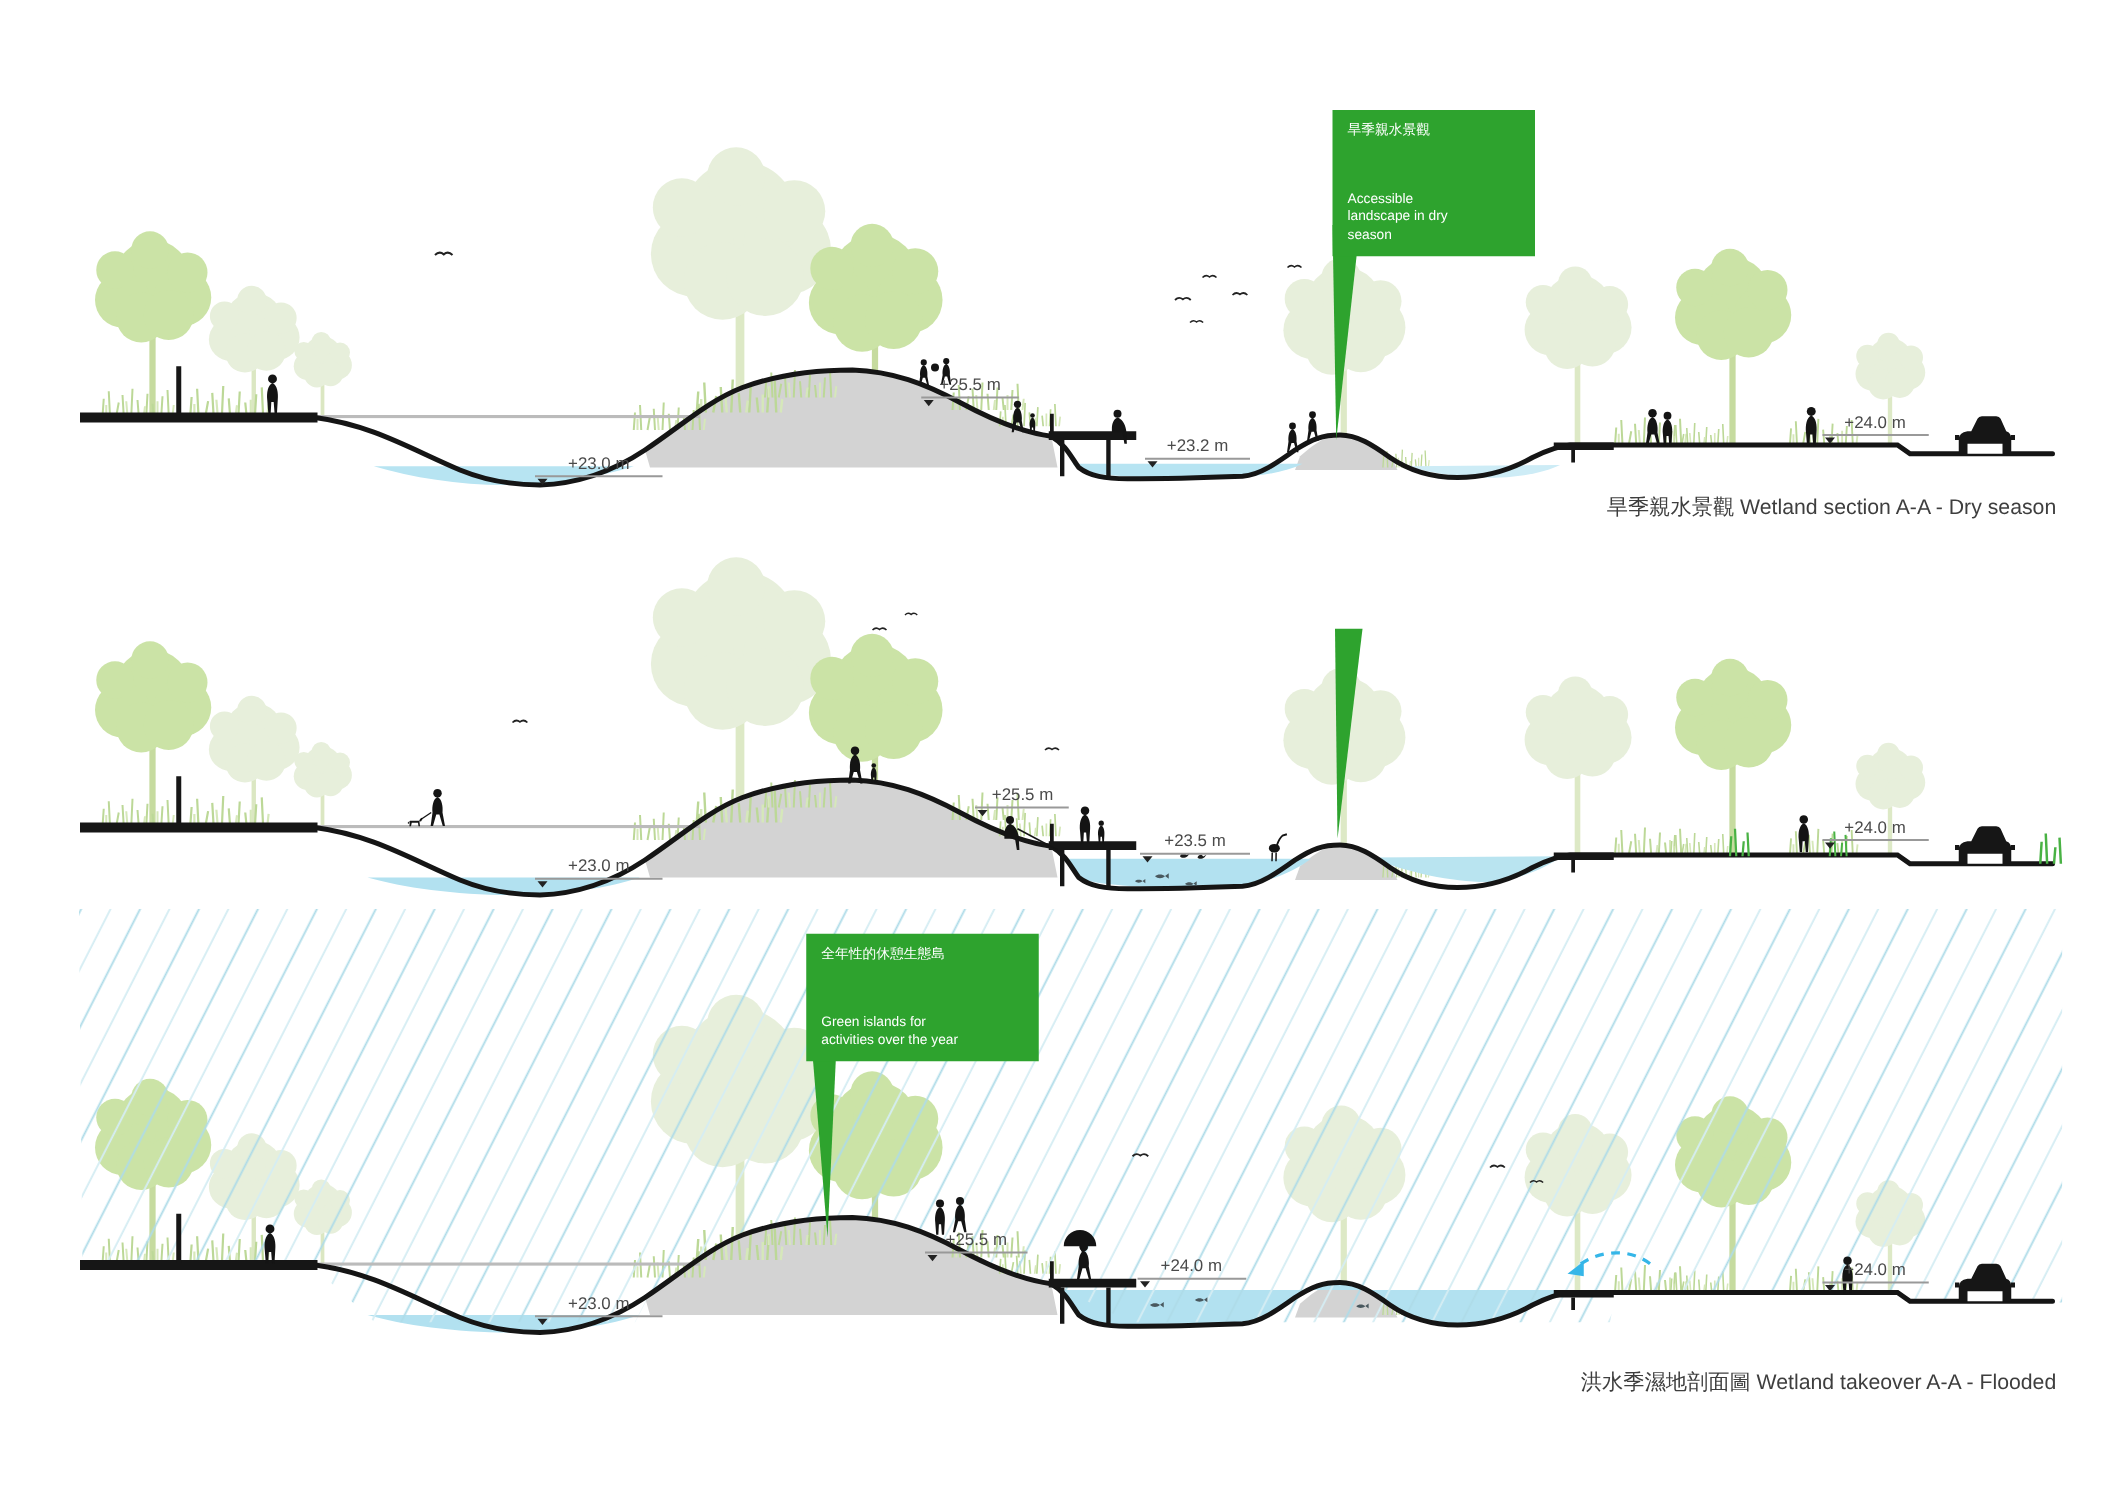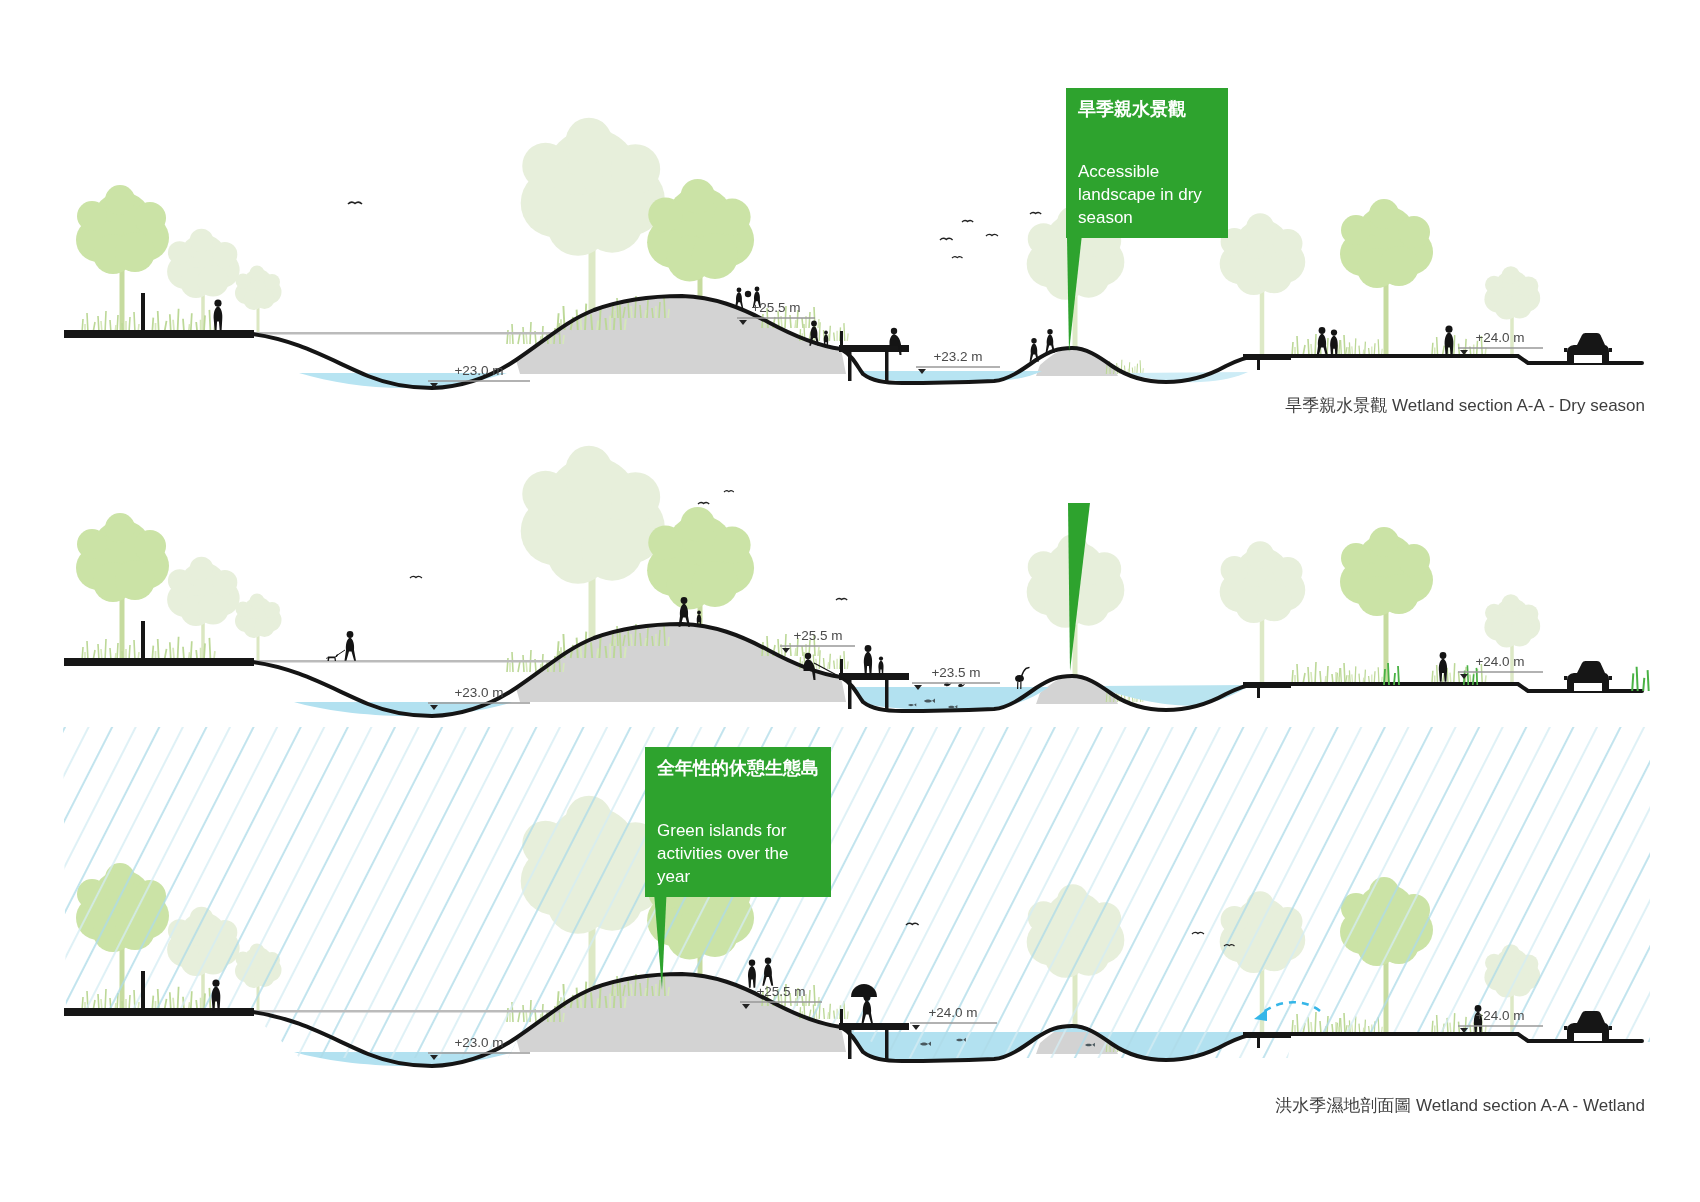--- a/index.html
+++ b/index.html
@@ -1,22 +1,22 @@
 <!DOCTYPE html>
 <html><head>
 <meta charset="utf-8">
 <style>
   html,body{margin:0;padding:0;background:#ffffff;}
   #stage{position:relative;width:1700px;height:1202px;background:#ffffff;overflow:hidden;
          font-family:"Liberation Sans","DejaVu Sans",sans-serif;}
   #scene{position:absolute;left:0;top:0;}
   svg text{font-family:"Liberation Sans","DejaVu Sans",sans-serif;font-size:13.5px;fill:#4a4a4a;}
   .callout{position:absolute;background:#2ea32e;color:#ffffff;padding:9px 12px;z-index:5;}
-  .callout-title{font-weight:bold;font-size:18px;line-height:1.35;margin-bottom:2px;}
-  .callout-body{font-size:17px;line-height:1.33;white-space:pre-line;margin-top:40px;}
+  .callout-title{font-weight:normal;font-size:11px;line-height:1.35;margin-bottom:2px;}
+  .callout-body{font-size:11px;line-height:1.33;white-space:pre-line;margin-top:40px;}
   .sec-title{position:absolute;right:55px;font-size:17px;color:#3e3e3e;white-space:nowrap;z-index:4;}
 </style>
 </head>
 <body>
 
 <div id="stage">
 
 <svg id="scene" width="1700" height="1202" viewBox="0 0 1700 1202">
   <defs>
     <pattern id="rain" width="42" height="42" patternUnits="userSpaceOnUse" patternTransform="rotate(27)">
@@ -306,15 +306,15 @@
 landscape in dry
 season</div>
 </div>
 <div class="callout" style="left:645px;top:747px;width:162px">
   <div class="callout-title">全年性的休憩生態島</div>
   <div class="callout-body">Green islands for
 activities over the year</div>
 </div>
 
 <div class="sec-title" style="top:394px">旱季親水景觀 Wetland section A-A - Dry season</div>
-<div class="sec-title" style="top:1094px">洪水季濕地剖面圖 Wetland section A-A - Wetland</div>
+<div class="sec-title" style="top:1094px">洪水季濕地剖面圖 Wetland takeover A-A - Flooded</div>
 
 </div>
 
 </body></html>

